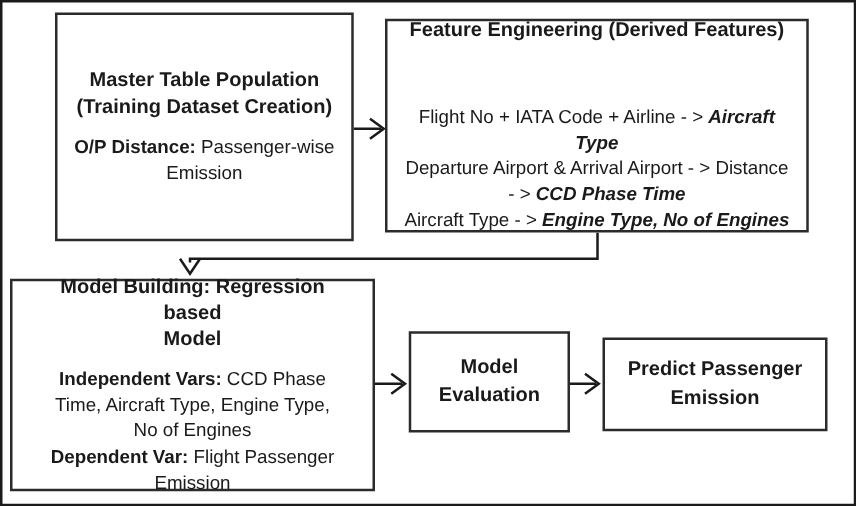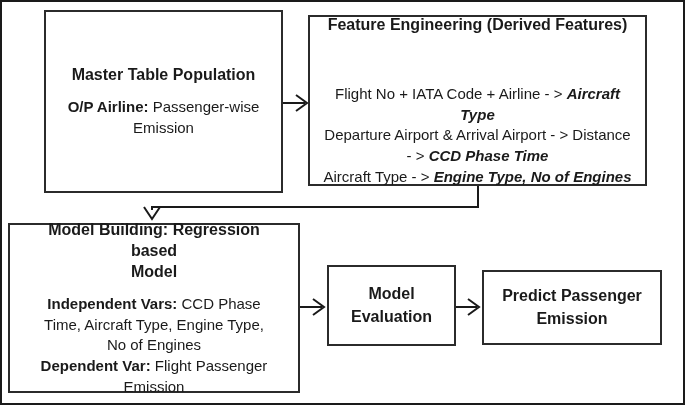--- a/index.html
+++ b/index.html
@@ -83,23 +83,24 @@
     <path d="M300,307 H322"></path>
     <path d="M313,299 L324,307 L313,315"></path>
 
     <path d="M456,307 H477"></path>
     <path d="M468,299 L479,307 L468,315"></path>
   </svg>
 
   <div class="node" id="box-master">
     <div class="node-title">
       <div>Master Table Population</div>
+      <div>(Training Dataset Creation)</div>
     </div>
     <div class="node-body">
-      <div class="field"><span class="fld-label">O/P Airline:</span><span> Passenger-wise Emission</span></div>
+      <div class="field"><span class="fld-label">O/P Distance:</span><span> Passenger-wise Emission</span></div>
     </div>
   </div>
 
   <div class="node" id="box-feature">
     <div class="node-title">
       <div>Feature Engineering (Derived Features)</div>
     </div>
     <div class="node-body">
       <div class="rule"><span>Flight No + IATA Code + Airline  - &gt; </span><span class="derived">Aircraft Type</span></div>
       <div class="rule"><span>Departure Airport &amp; Arrival Airport  - &gt; Distance  - &gt; </span><span class="derived">CCD Phase Time</span></div>

